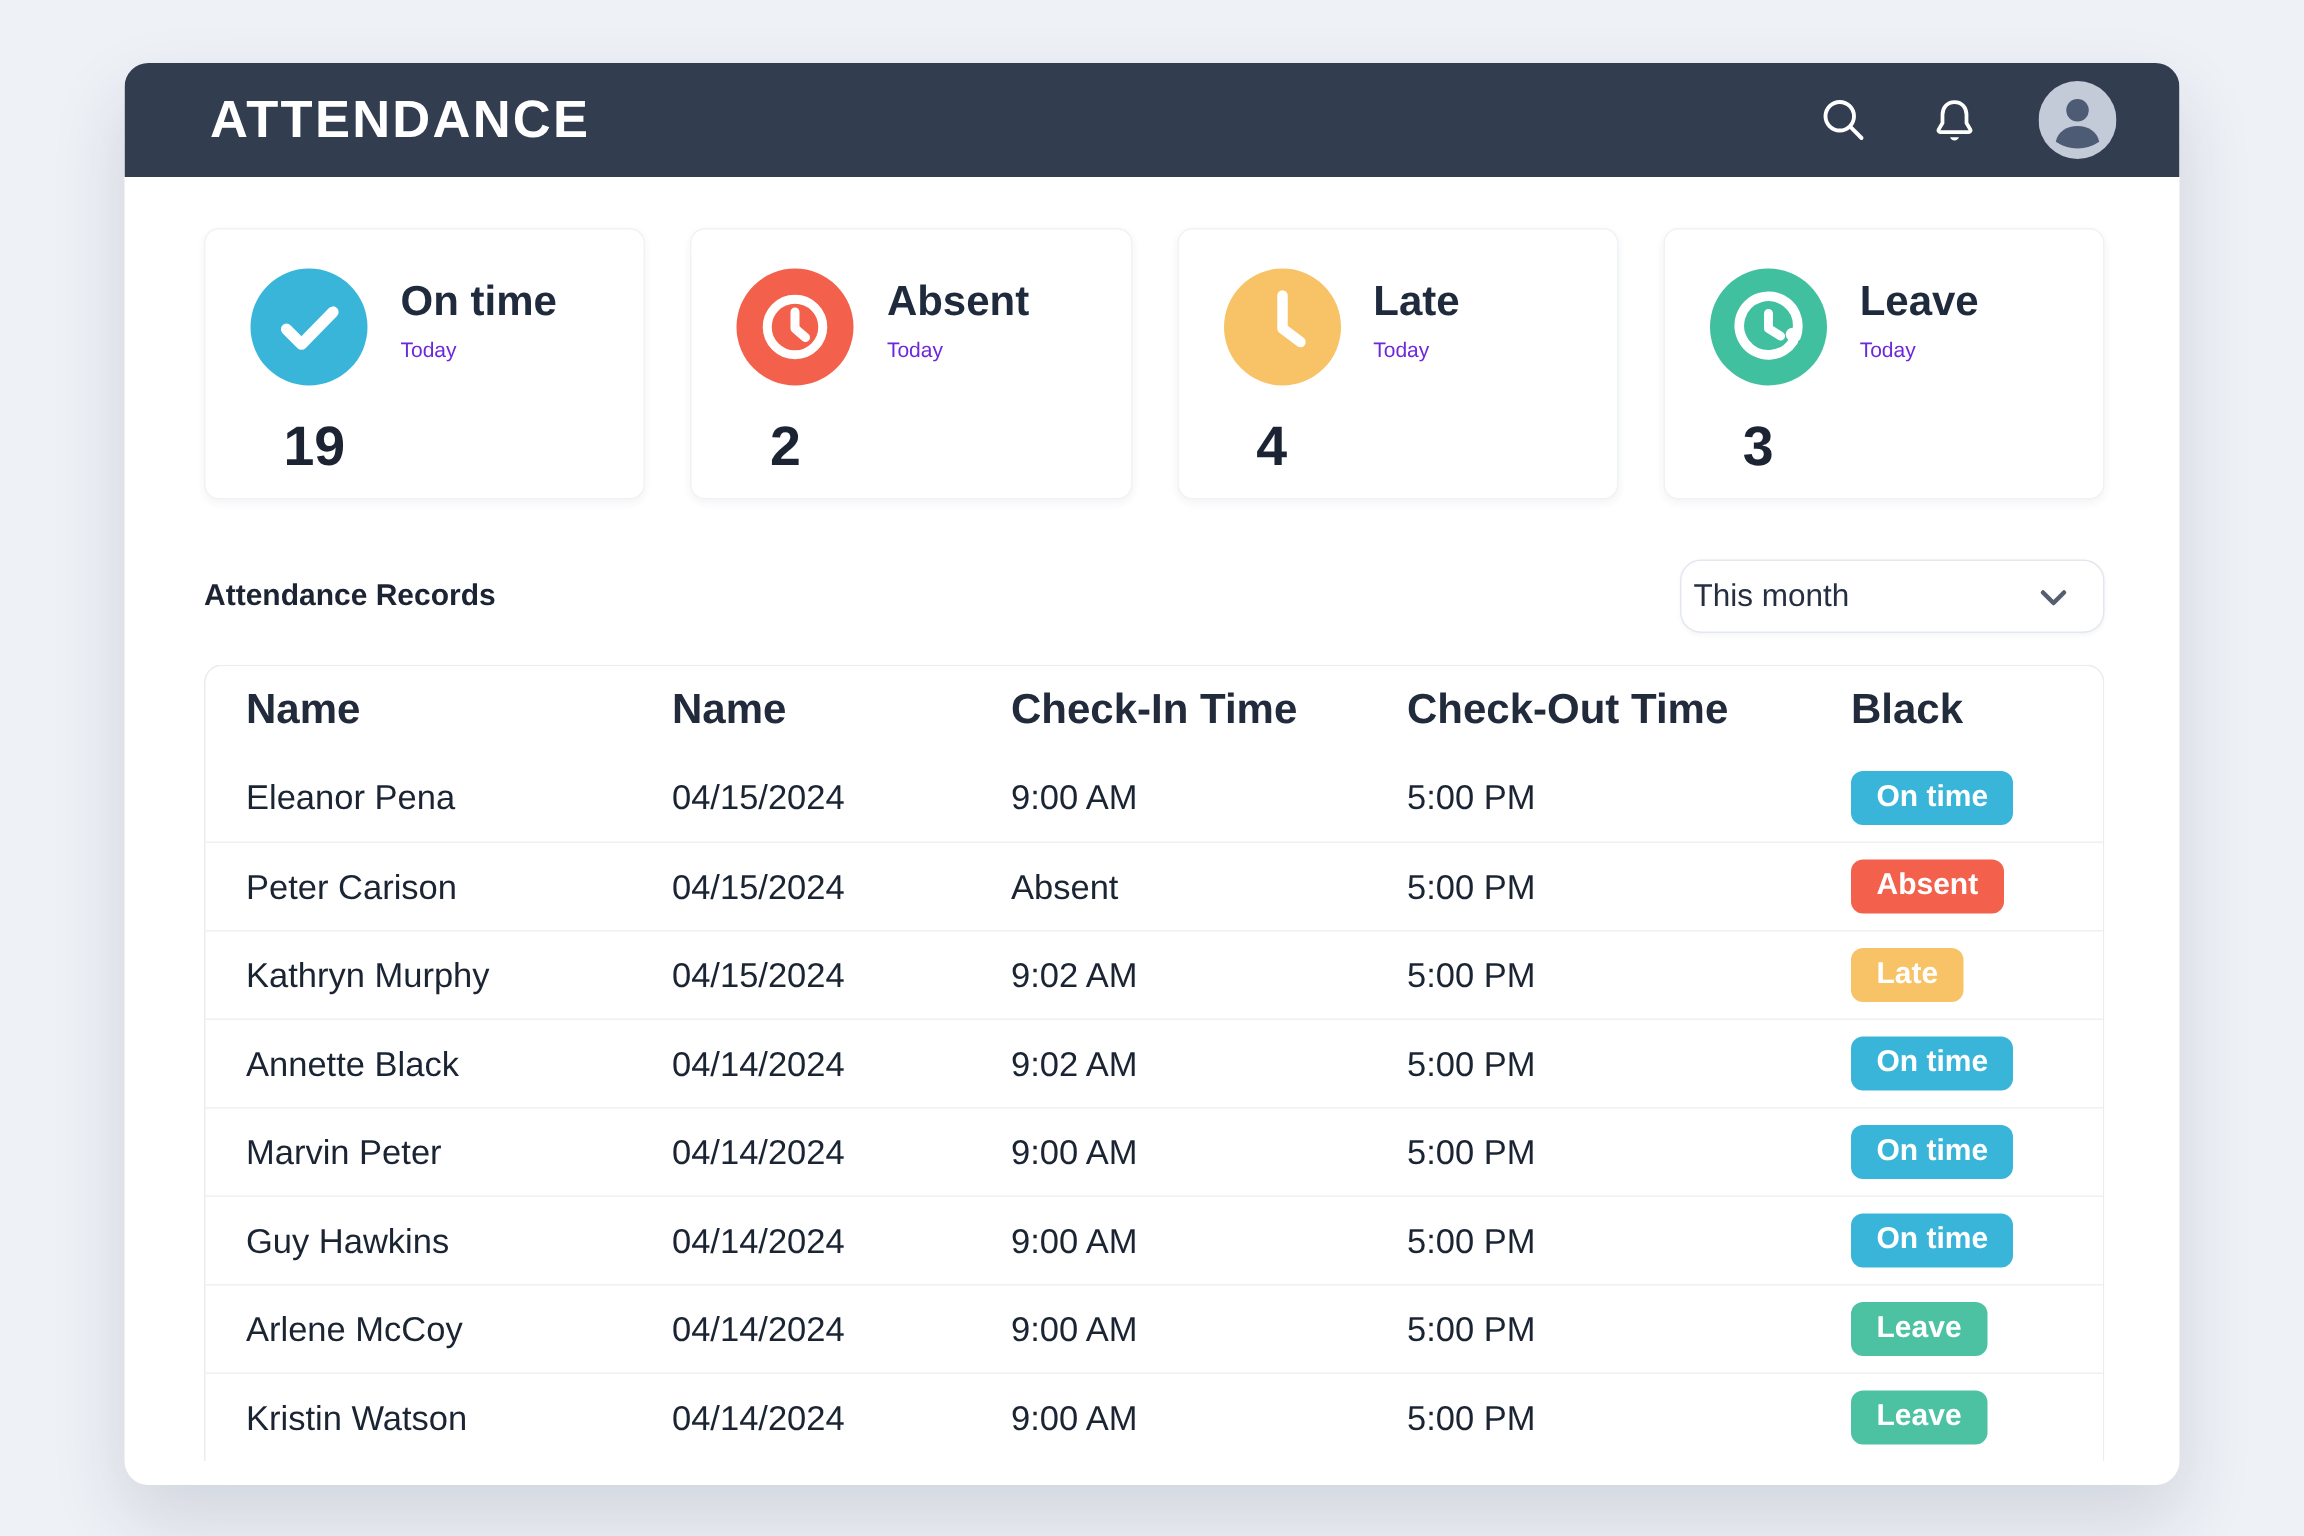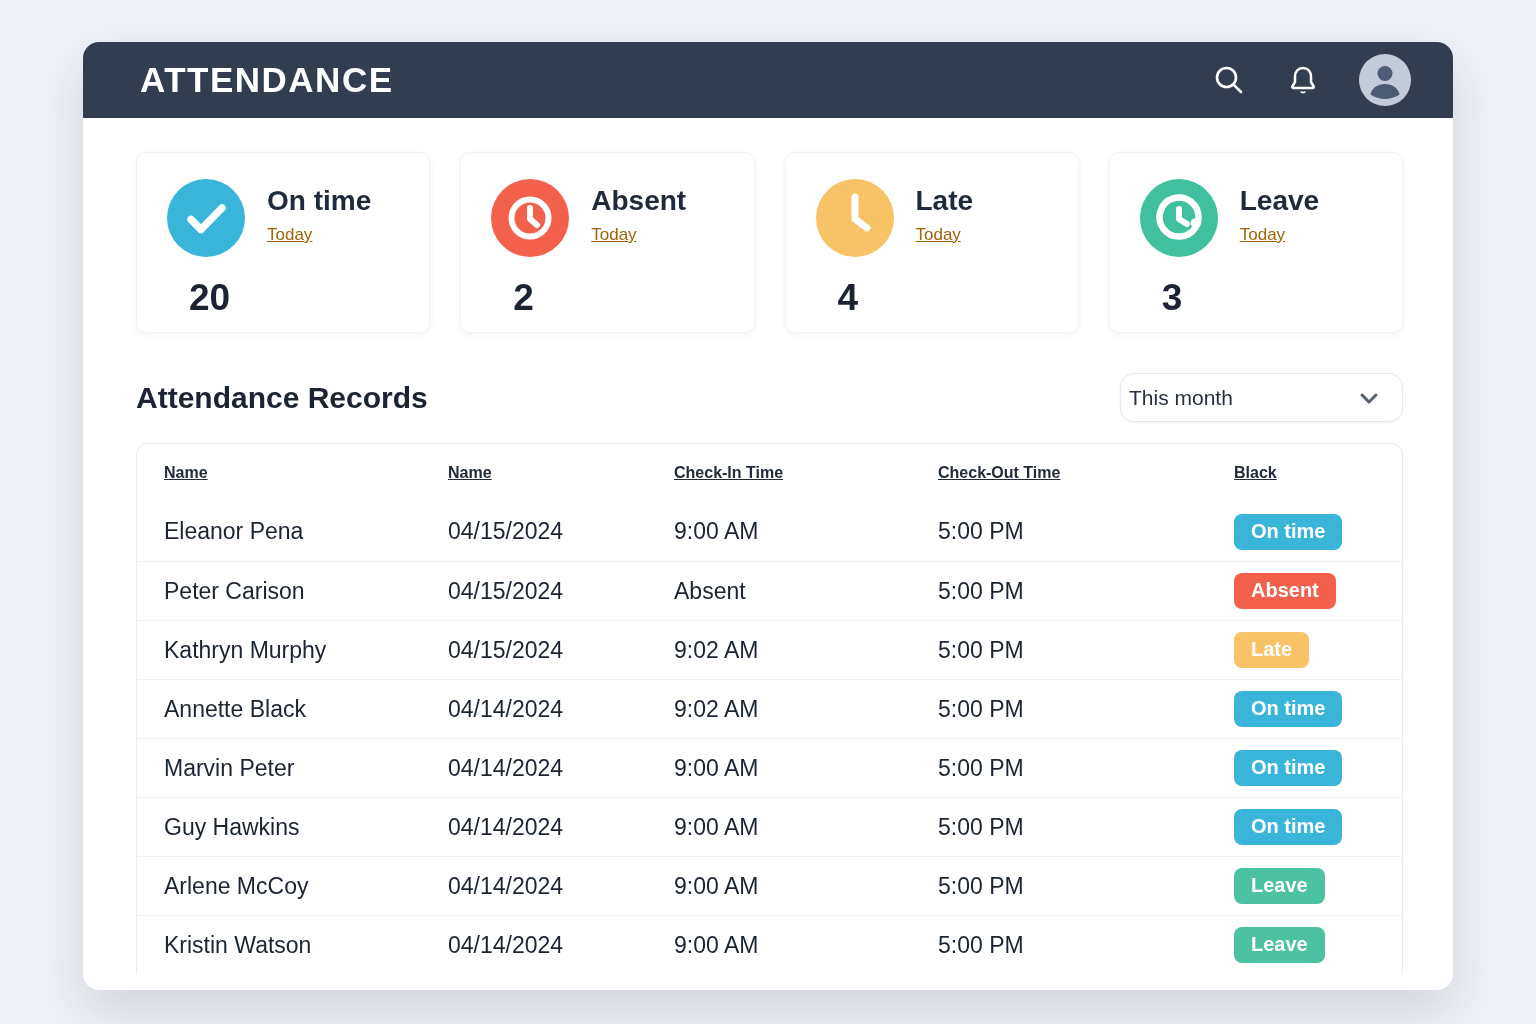--- a/index.html
+++ b/index.html
@@ -72,40 +72,39 @@
     flex: 0 0 78px;
     display: flex; align-items: center; justify-content: center;
   }
   .card-label {
     font-size: 28px;
     font-weight: bold;
     color: #1f2a3d;
     margin-top: 6px;
   }
   .card-sublabel {
-    font-size: 17px;
-    color: #a16207;
+    font-size: 14px;
+    color: #6d28d9;
     margin-top: 8px;
-    text-decoration: underline;
   }
   .card-value {
     font-size: 37px;
     font-weight: bold;
     color: #1c2433;
     margin: 20px 0 0 22px;
   }
   
   .records-head {
     margin-top: 40px;
     display: flex;
     align-items: center;
     justify-content: space-between;
   }
   .records-title {
-    font-size: 30px;
+    font-size: 20px;
     font-weight: bold;
     color: #1c2433;
   }
   .filter-select {
     width: 283px; height: 49px;
     background: #ffffff;
     border: 1px solid #e3e7ee;
     border-radius: 14px;
     display: flex;
     align-items: center;
@@ -125,21 +124,21 @@
     background: #ffffff;
   }
   .trow {
     display: flex;
     align-items: center;
     padding-left: 27px;
     height: 59px;
   }
   .trow.thead { height: 58px; }
   .trow + .trow { border-top: 1px solid #edf0f4; }
-  .thead .tcell { font-size: 16px; font-weight: bold; color: #222b3c; text-decoration: underline; }
+  .thead .tcell { font-size: 28px; font-weight: bold; color: #222b3c; }
   .tcell { font-size: 23px; color: #1b2433; }
   .col-name  { width: 284px; }
   .col-date  { width: 226px; }
   .col-in    { width: 264px; }
   .col-out   { width: 296px; }
   .col-status{ flex: 1; }
   .badge {
     display: inline-block;
     padding: 6px 17px 8px;
     border-radius: 8px;
@@ -187,21 +186,21 @@
       <span class="card-icon" style="background: rgb(58, 181, 218);">
               <svg width="78" height="78" viewBox="0 0 78 78" fill="none">
                 <path d="M24 40.5l10 10L55 29" stroke="#ffffff" stroke-width="7.5" stroke-linecap="round" stroke-linejoin="round"></path>
               </svg>
             </span>
       <div>
         <div class="card-label">On time</div>
         <div class="card-sublabel">Today</div>
       </div>
     </div>
-    <div class="card-value">20</div>
+    <div class="card-value">19</div>
   </div>
 
   <div class="card">
     <div class="card-top">
       <span class="card-icon" style="background: rgb(243, 96, 75);">
               <svg width="78" height="78" viewBox="0 0 78 78" fill="none">
                 <circle cx="39" cy="39" r="18.5" stroke="#ffffff" stroke-width="6"></circle>
                 <path d="M39 29v11l7 6" stroke="#ffffff" stroke-width="6" stroke-linecap="round" stroke-linejoin="round"></path>
               </svg>
             </span>

